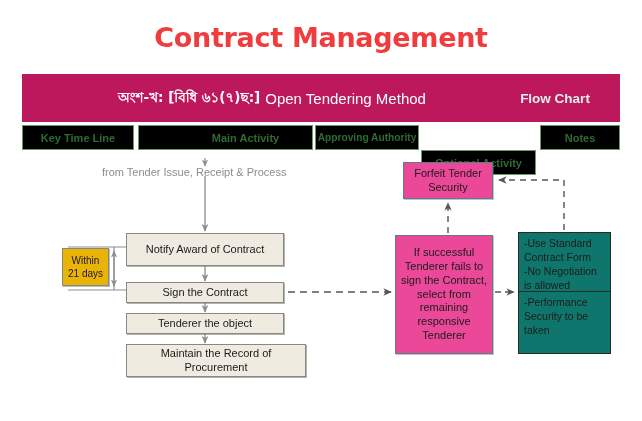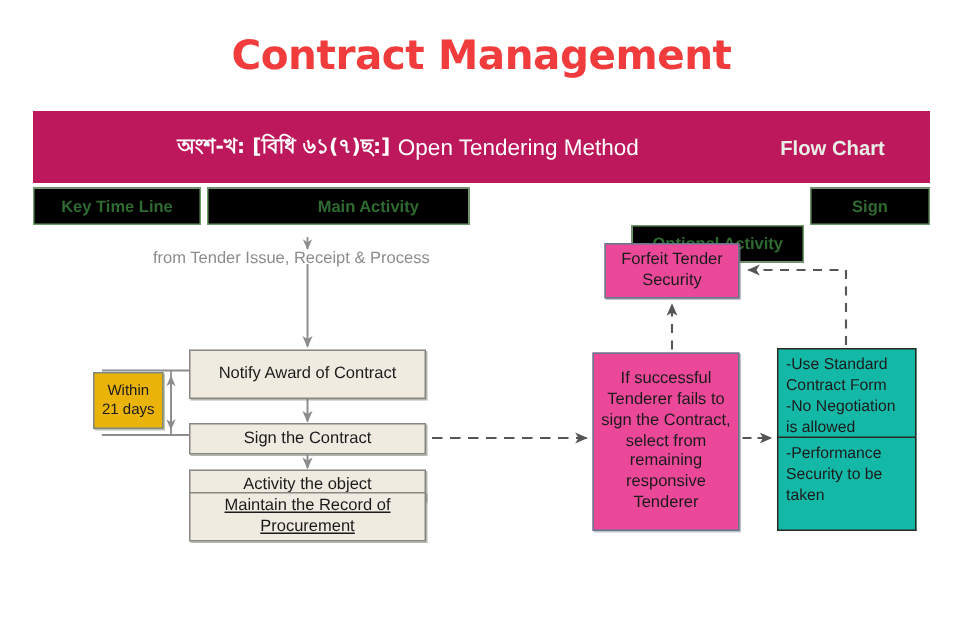--- a/index.html
+++ b/index.html
@@ -137,34 +137,34 @@
     font-size: 10px;
     line-height: 1.3;
     box-shadow: 1px 1px 0 rgba(120,130,120,0.5);
   }
   .opt-node {
     background: #ec4899;
     border: 1.2px solid #5e7d8c;
     box-shadow: 1px 1px 0 rgba(110,125,135,0.45);
   }
   .note-node {
-    background: #14b8a6;
+    background: #0f766e;
     border: 1.2px solid #2a2a22;
     justify-content: center;
     align-items: flex-start;
     text-align: left;
     padding: 4px 4px 0 5px;
     font-size: 10.5px;
     line-height: 1.32;
   }
 
   #n-notify  { left: 126px; top: 233px; width: 158px; height: 33px; }
   #n-sign    { left: 126px; top: 282px; width: 158px; height: 21px; }
   #n-procure { left: 126px; top: 313px; width: 158px; height: 21px; }
-  #n-record  { left: 126px; top: 328px; width: 158px; height: 33px; text-decoration: underline; }
+  #n-record  { left: 126px; top: 344px; width: 180px; height: 33px; }
   #n-within  { left: 62px;  top: 248px; width: 47px;  height: 38px;
                flex-direction: column; }
   #n-forfeit { left: 403px; top: 162px; width: 90px;  height: 37px; }
   #n-fail    { left: 395px; top: 235px; width: 98px;  height: 119px; }
   #n-note1   { left: 518px; top: 232px; width: 93px;  height: 60px; }
   #n-note2   { left: 518px; top: 292px; width: 93px;  height: 62px;
                border-top: none; }
 
   .note-lines { white-space: pre-line; }
 
@@ -186,22 +186,23 @@
   <div id="banner-main">
     <span id="banner-bn">অংশ-খ: [বিধি ৬১(৭)ছ:]</span>
     <span id="banner-en">Open Tendering Method</span>
   </div>
   <div id="banner-right">Flow Chart</div>
 </div>
 
 <div id="col-head">
   <div class="colh" id="colh-0">Key Time Line</div>
   <div class="colh" id="colh-1">Main Activity</div>
+  <div class="colh" id="colh-2">Approving Authority</div>
   <div class="colh" id="colh-3">Optional Activity</div>
-  <div class="colh" id="colh-4">Sign</div>
+  <div class="colh" id="colh-4">Notes</div>
 </div>
 
 <svg id="canvas" width="642" height="421" viewBox="0 0 642 421">
   <defs>
     <marker id="ah-gray" markerWidth="7" markerHeight="7" refX="5.4" refY="3" orient="auto" markerUnits="strokeWidth">
       <path d="M0,0.4 L6,3 L0,5.6 L1.6,3 z" fill="#8d8d8d"></path>
     </marker>
     <marker id="ah-dark" markerWidth="7" markerHeight="7" refX="5.4" refY="3" orient="auto" markerUnits="strokeWidth">
       <path d="M0,0.4 L6,3 L0,5.6 L1.6,3 z" fill="#555555"></path>
     </marker>
@@ -260,21 +261,21 @@
 
 <div class="node main-node" id="n-notify">
   <span>Notify Award of Contract</span>
 </div>
 
 <div class="node main-node" id="n-sign">
   <span>Sign the Contract</span>
 </div>
 
 <div class="node main-node" id="n-procure">
-  <span>Activity the object</span>
+  <span>Tenderer the object</span>
 </div>
 
 <div class="node main-node" id="n-record">
   <span>Maintain the Record of Procurement</span>
 </div>
 
 <div class="node opt-node" id="n-forfeit">
   <span>Forfeit Tender Security</span>
 </div>
 

